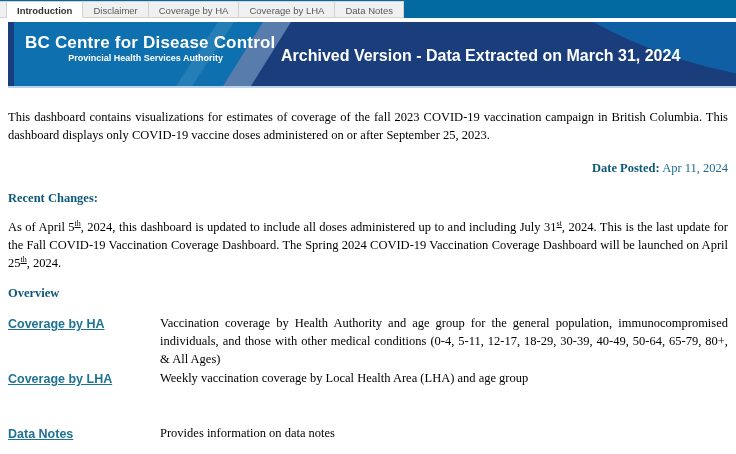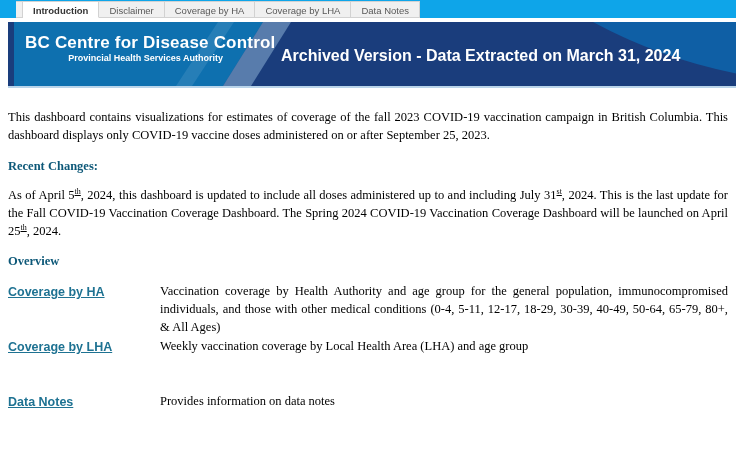--- a/index.html
+++ b/index.html
@@ -6,22 +6,22 @@
   html,body { background:#fff; }
   body {
     width:736px; height:454px;
     font-family:"Liberation Serif", serif;
     position:relative; overflow:hidden;
   }
 
   
   .tabbar {
     display:flex; align-items:center;
-    height:18px; background:#0ea5e9;
-    padding-left:16px;
+    height:18px; background:#0369a1;
+    padding-left:0;
   }
   .tab-stub {
     width:7px; height:17px;
     background:#f0f0f0;
     border:1px solid #d2d2d2; border-left:none;
   }
   .tab {
     height:17px; padding:2px 10px 0 10px;
     background:#f0f0f0;
     border:1px solid #d2d2d2; border-left:none;
@@ -134,20 +134,24 @@
   </svg>
   <div class="banner-title">BC Centre for Disease Control</div>
   <div class="banner-subtitle">Provincial Health Services Authority</div>
   <div class="banner-archived">Archived Version - Data Extracted on March 31, 2024</div>
 </div>
 
 <div class="content">
 
   <p class="intro">This dashboard contains visualizations for estimates of coverage of the fall 2023 COVID-19 vaccination campaign in British Columbia. This dashboard displays only COVID-19 vaccine doses administered on or after September 25, 2023.</p>
 
+  <div class="date-posted">
+    <span class="label">Date Posted:</span>
+    <span class="value">Apr 11, 2024</span>
+  </div>
 
   <div class="section-heading">Recent Changes:</div>
 
   <p class="changes-text">
     <span>As of April 5</span><sup>th</sup><span>, 2024, this dashboard is updated to include all doses administered up to and including July 31</span><sup>st</sup><span>, 2024. This is the last update for the Fall COVID-19 Vaccination Coverage Dashboard. The Spring 2024 COVID-19 Vaccination Coverage Dashboard will be launched on April 25</span><sup>th</sup><span>, 2024.</span>
   </p>
 
   <div class="section-heading overview-heading">Overview</div>
 
   <div class="ov-rows">

